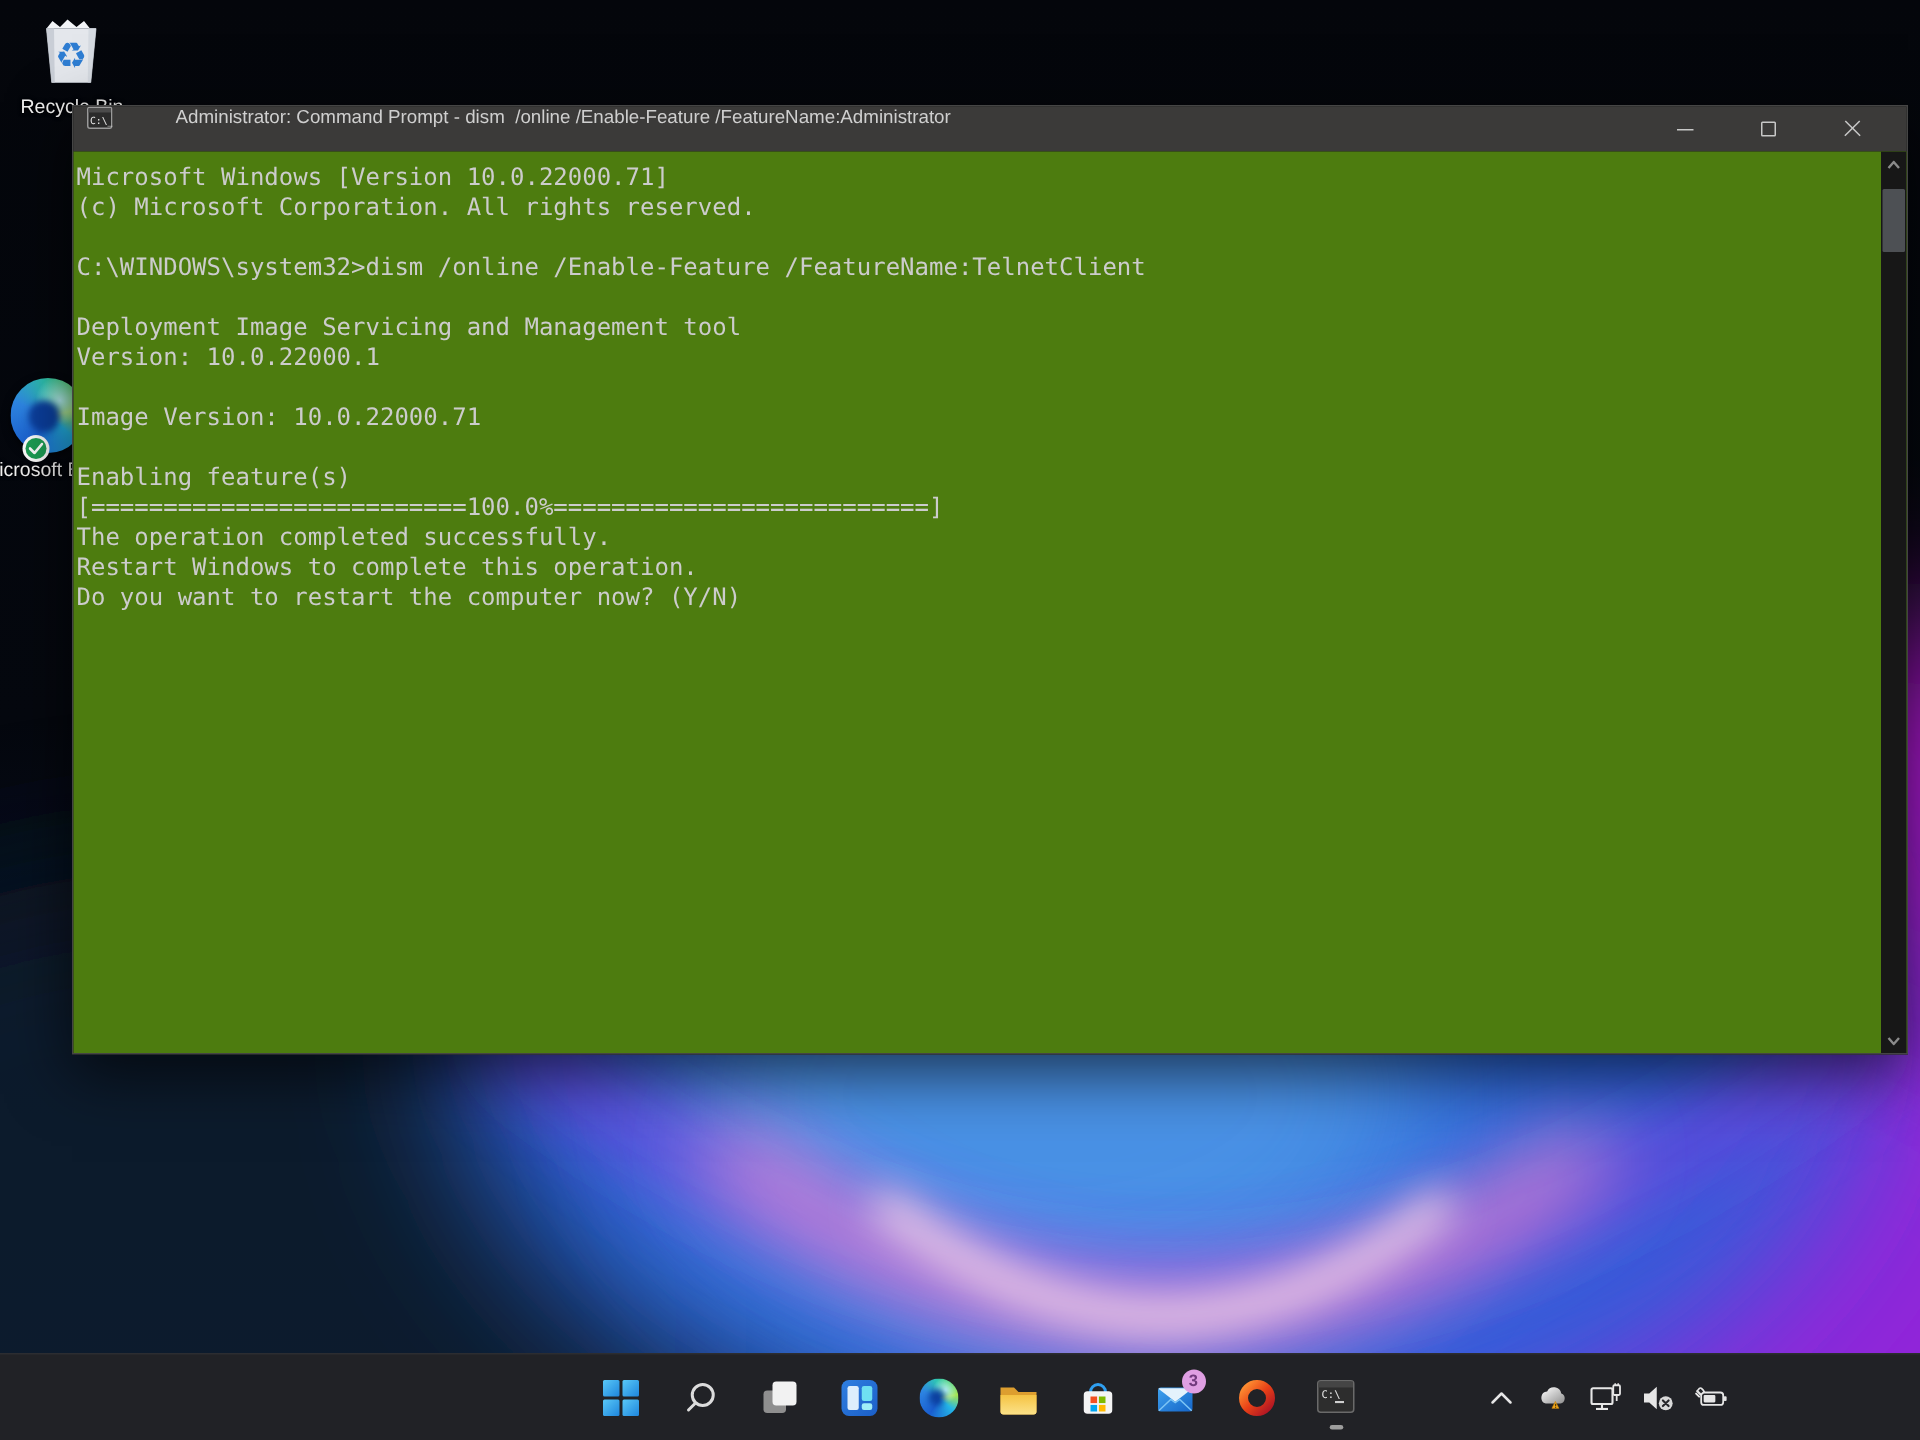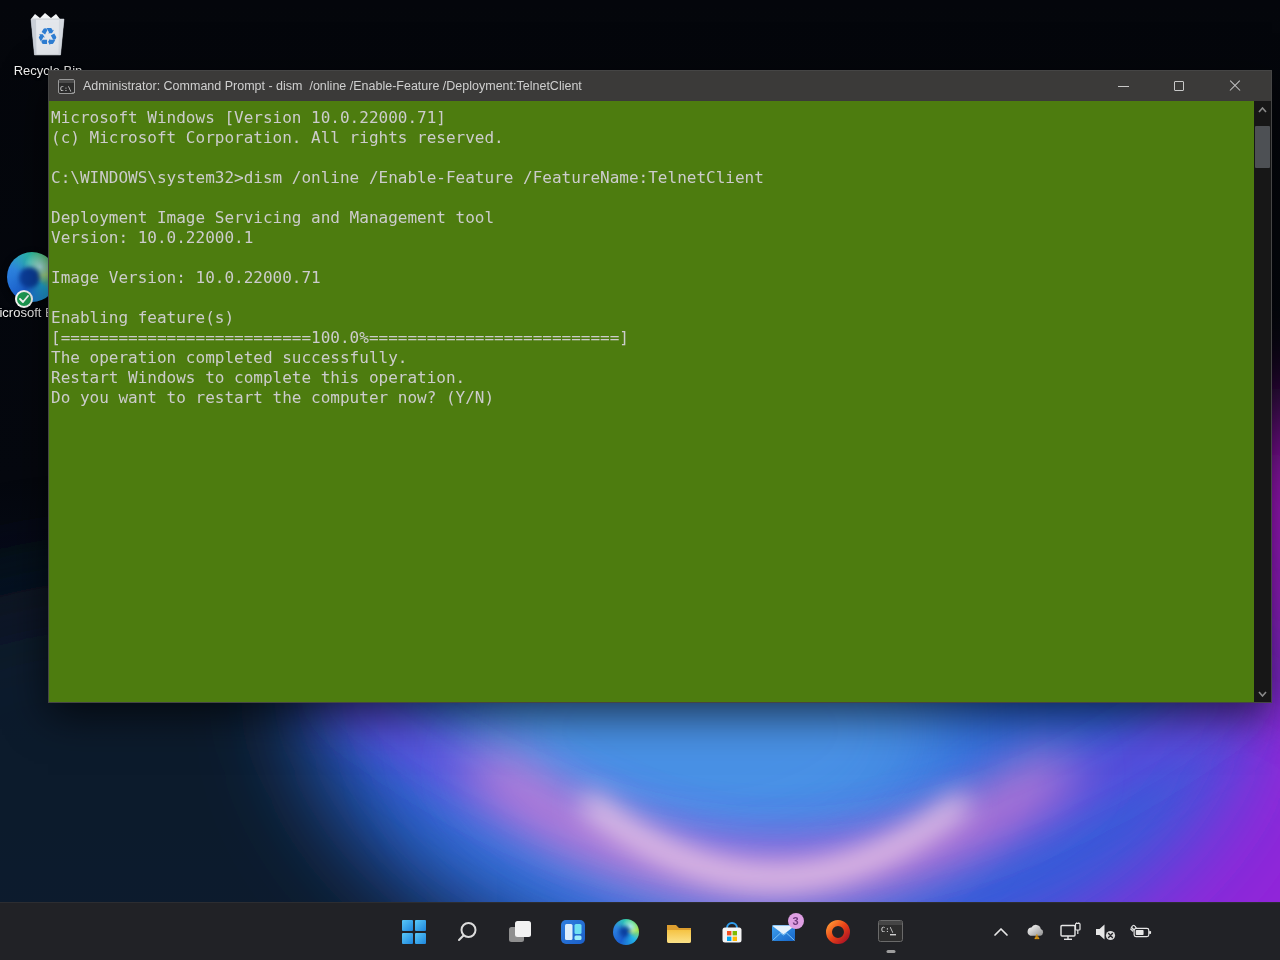--- a/index.html
+++ b/index.html
@@ -43,21 +43,21 @@
   }
   .badge-check svg { position:relative; z-index:1; }
 
   
   .cmd-window {
     position:absolute; left:48px; top:70px; width:1224px; height:633px; z-index:3;
     border:1px solid #454545; background:#0c0c0c; box-shadow:0 12px 40px rgba(0,0,0,.65);
     display:flex; flex-direction:column;
   }
   .titlebar {
-    height:30px; flex:0 0 30px; background:#3b3a39; display:flex; align-items:center;
+    height:30px; flex:0 0 30px; background:#3b3a39; display:flex; align-items:flex-start;gap:34px;
   }
   .titlebar .tb-icon { margin:0 8px 0 9px; flex:0 0 auto; display:flex; }
   .titlebar .tb-title {
     color:#cfcfcf; font-size:12.5px; white-space:pre; overflow:hidden; flex:1 1 auto;
   }
   .win-controls { display:flex; height:100%; margin-right:8px; }
   .win-btn { width:56px; height:100%; display:flex; align-items:center; justify-content:center; }
   .glyph-min { width:11px; height:1px; background:#c8c8c8; }
   .glyph-max { width:10px; height:10px; border:1px solid #c8c8c8; border-radius:1px; }
   .glyph-close { position:relative; width:12px; height:12px; }
@@ -153,21 +153,21 @@
 
 <div class="cmd-window">
   <div class="titlebar">
     <span class="tb-icon">
       <svg width="17" height="15" viewBox="0 0 17 15">
         <rect x="0.5" y="0.5" width="16" height="14" rx="1.5" fill="#2b2b2b" stroke="#9a9a9a" stroke-width="1"></rect>
         <rect x="1" y="1" width="15" height="3" fill="#4b4b4b"></rect>
         <text x="2" y="11.5" font-size="6.5" fill="#e8e8e8" font-family="DejaVu Sans Mono, monospace">C:\_</text>
       </svg>
     </span>
-    <span class="tb-title">Administrator: Command Prompt - dism  /online /Enable-Feature /Deployment:TelnetClient</span>
+    <span class="tb-title">Administrator: Command Prompt - dism  /online /Enable-Feature /FeatureName:Administrator</span>
     <div class="win-controls">
       <div class="win-btn">
           <span class="glyph-min"></span>
         </div>
       <div class="win-btn">
           <span class="glyph-max"></span>
         </div>
       <div class="win-btn">
           <span class="glyph-close"></span>
         </div>

